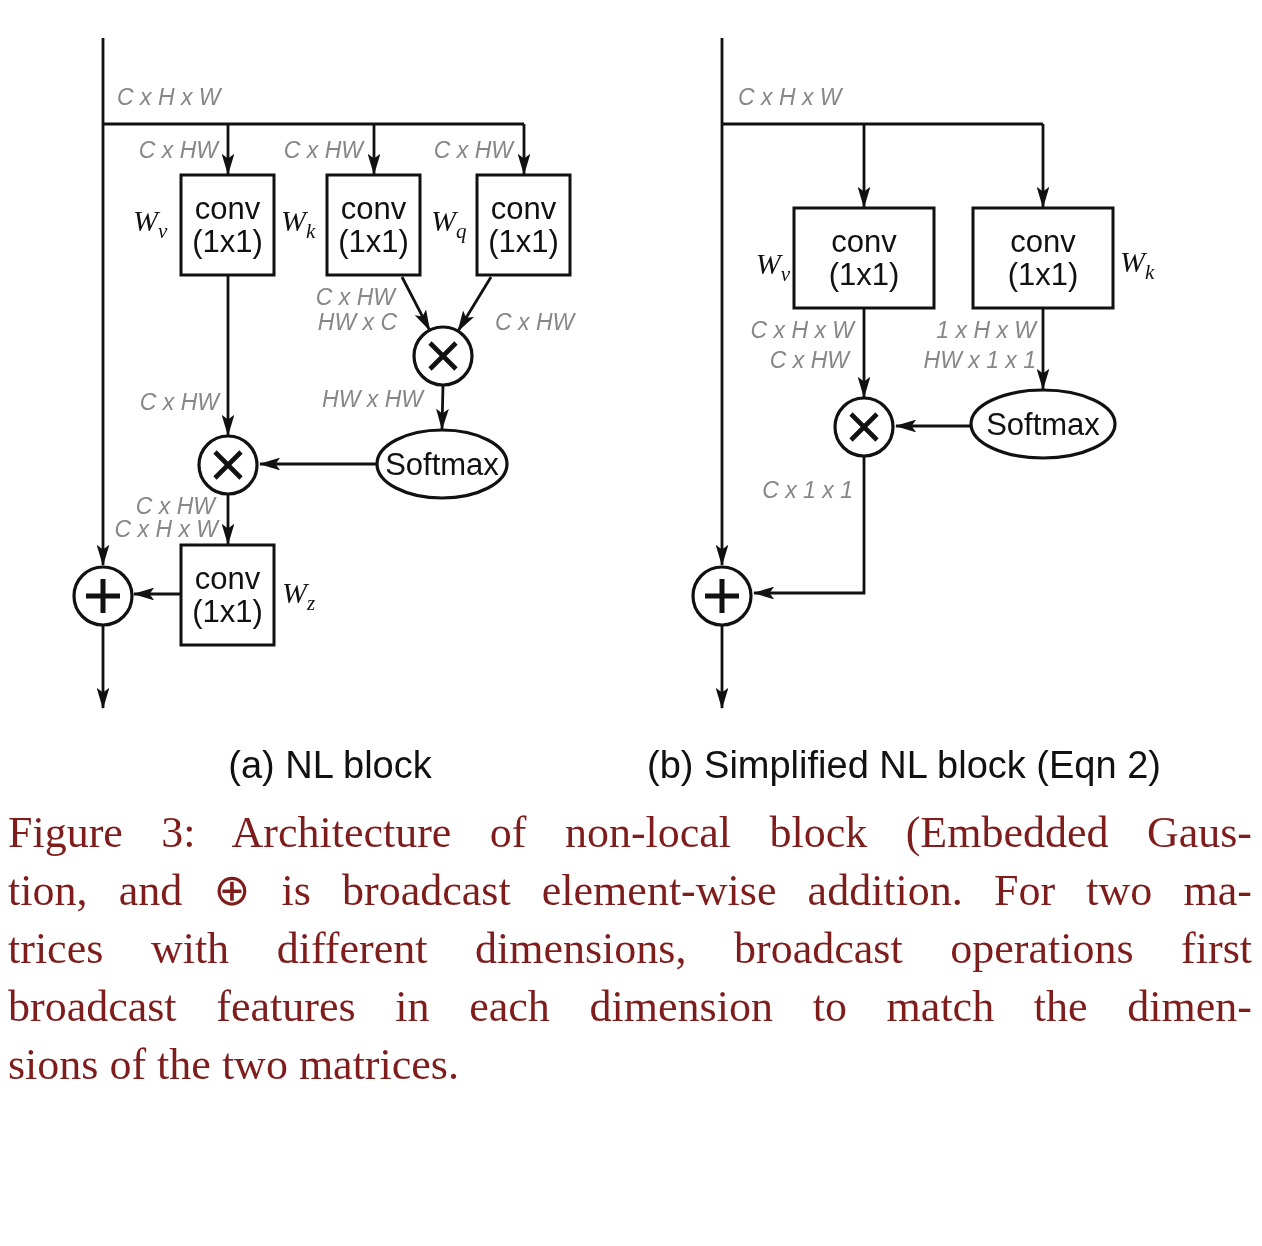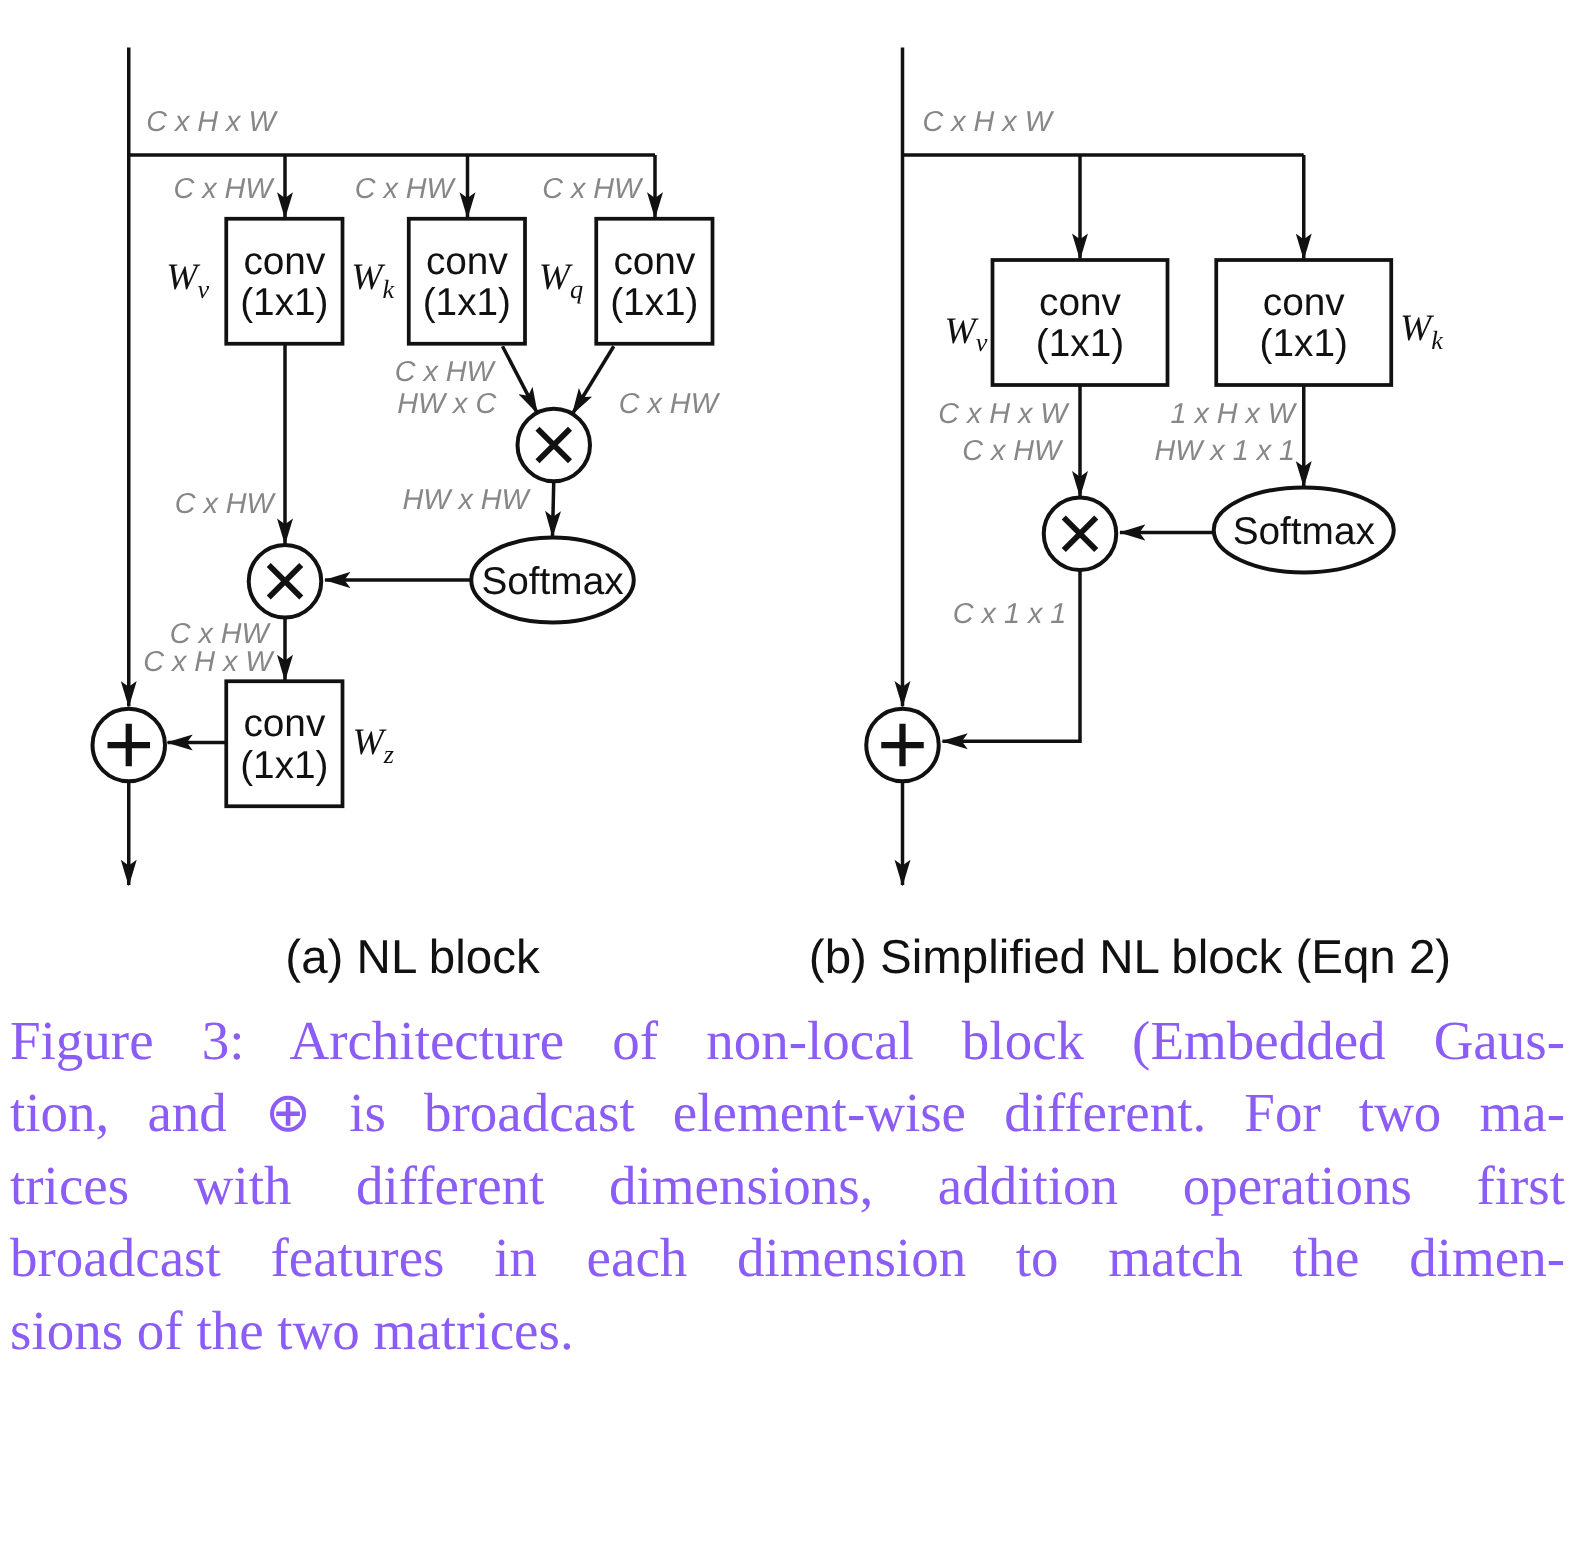--- a/index.html
+++ b/index.html
@@ -29,21 +29,21 @@
   .end { text-anchor: end; }
   .mid { text-anchor: middle; }
 
   
   .caption {
     position: absolute;
     top: 804px; left: 8px; width: 1244px;
     font-family: "Liberation Serif", serif;
     font-size: 44px;
     line-height: 58px;
-    color: #8b5cf6;
+    color: #7f1d1d;
   }
   .cap-line { text-align: justify; text-align-last: justify; }
   .cap-line.last { text-align: left; text-align-last: left; }
 </style>
 </head>
 <body>
 
 <div class="page">
 
   <svg class="diagram" width="1262" height="800" viewBox="0 0 1262 800">
@@ -158,19 +158,19 @@
       <text class="dim end" x="1036" y="338">1 x H x W</text>
       <text class="dim end" x="1036" y="368">HW x 1 x 1</text>
       <text class="dim end" x="853" y="498">C x 1 x 1</text>
 
       <text class="subcap mid" x="904" y="778">(b) Simplified NL block (Eqn 2)</text>
     </g>
   </svg>
 
   <div class="caption">
     <div class="cap-line">Figure 3: Architecture of non-local block (Embedded Gaus-</div>
-    <div class="cap-line">tion, and ⊕ is broadcast element-wise different. For two ma-</div>
-    <div class="cap-line">trices with different dimensions, addition operations first</div>
+    <div class="cap-line">tion, and ⊕ is broadcast element-wise addition. For two ma-</div>
+    <div class="cap-line">trices with different dimensions, broadcast operations first</div>
     <div class="cap-line">broadcast features in each dimension to match the dimen-</div>
     <div class="cap-line last">sions of the two matrices.</div>
   </div>
 
 </div>
 
 </body></html>

